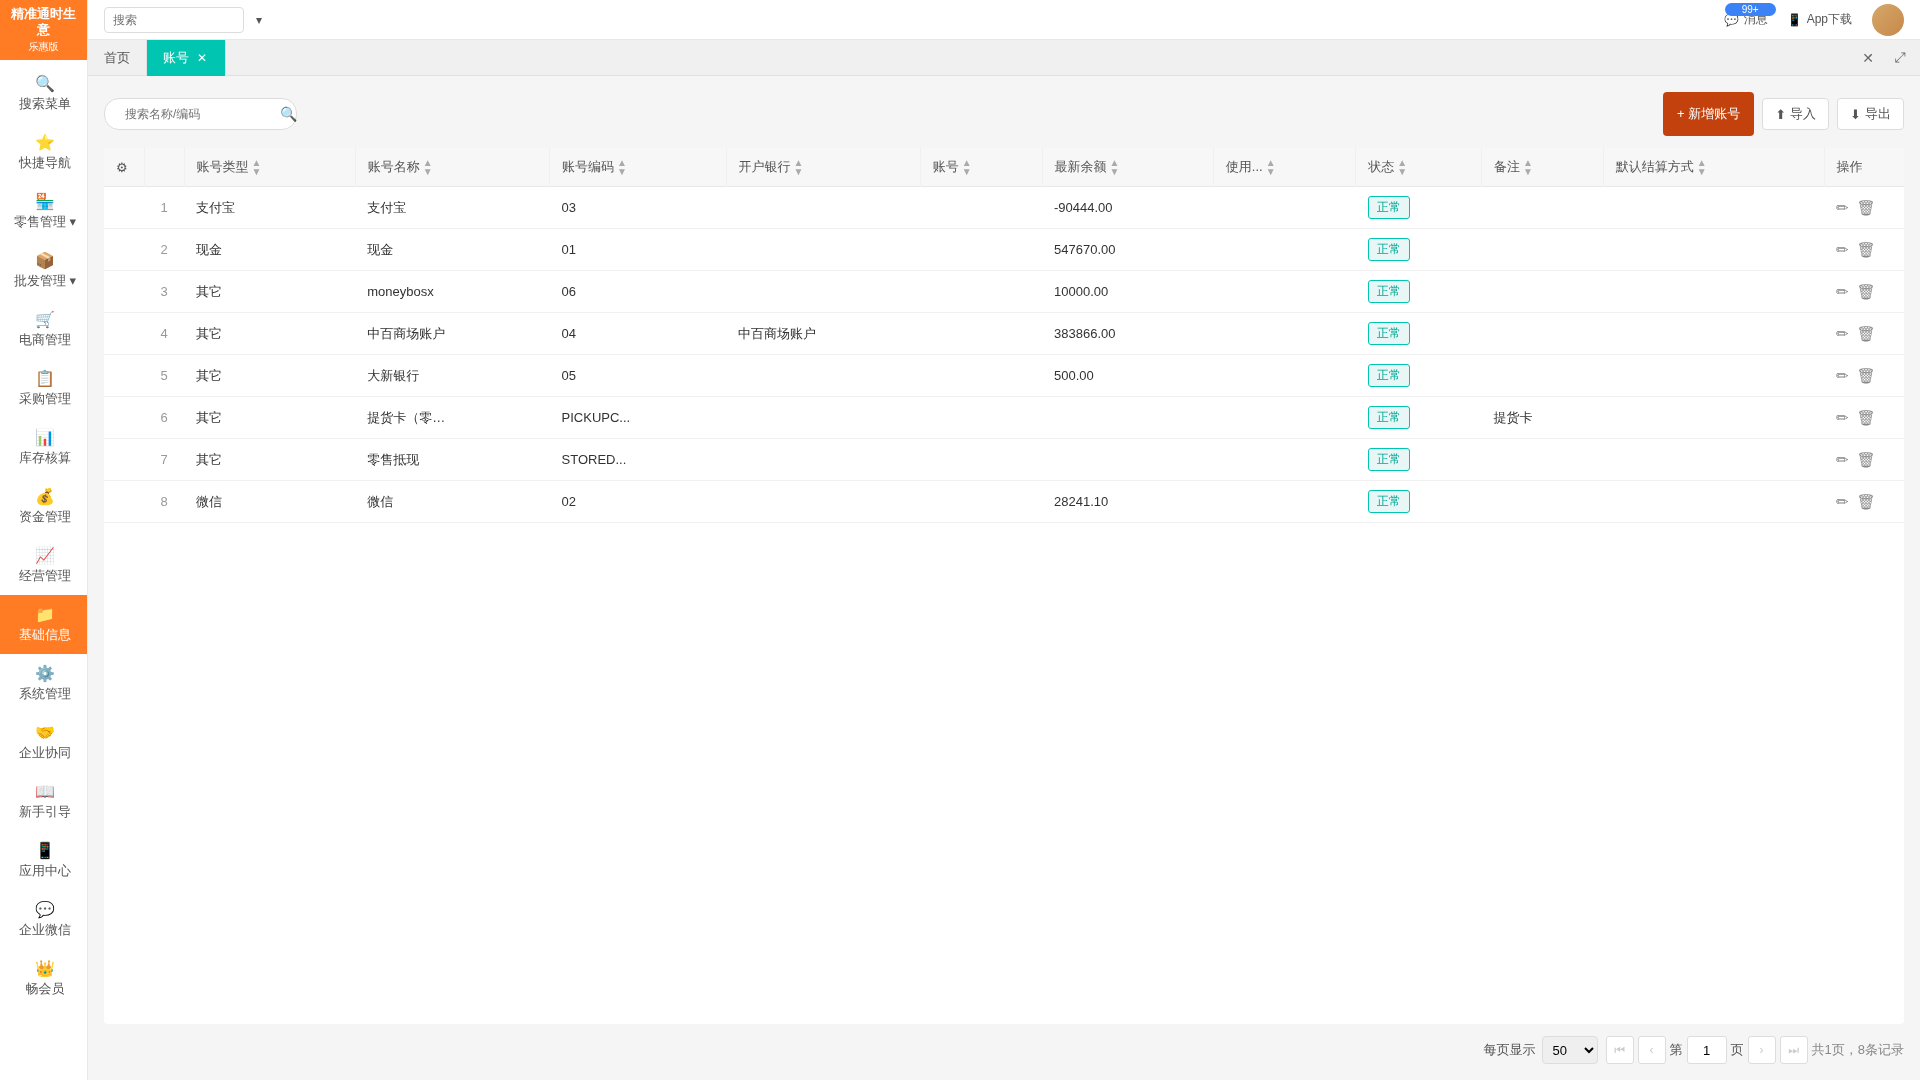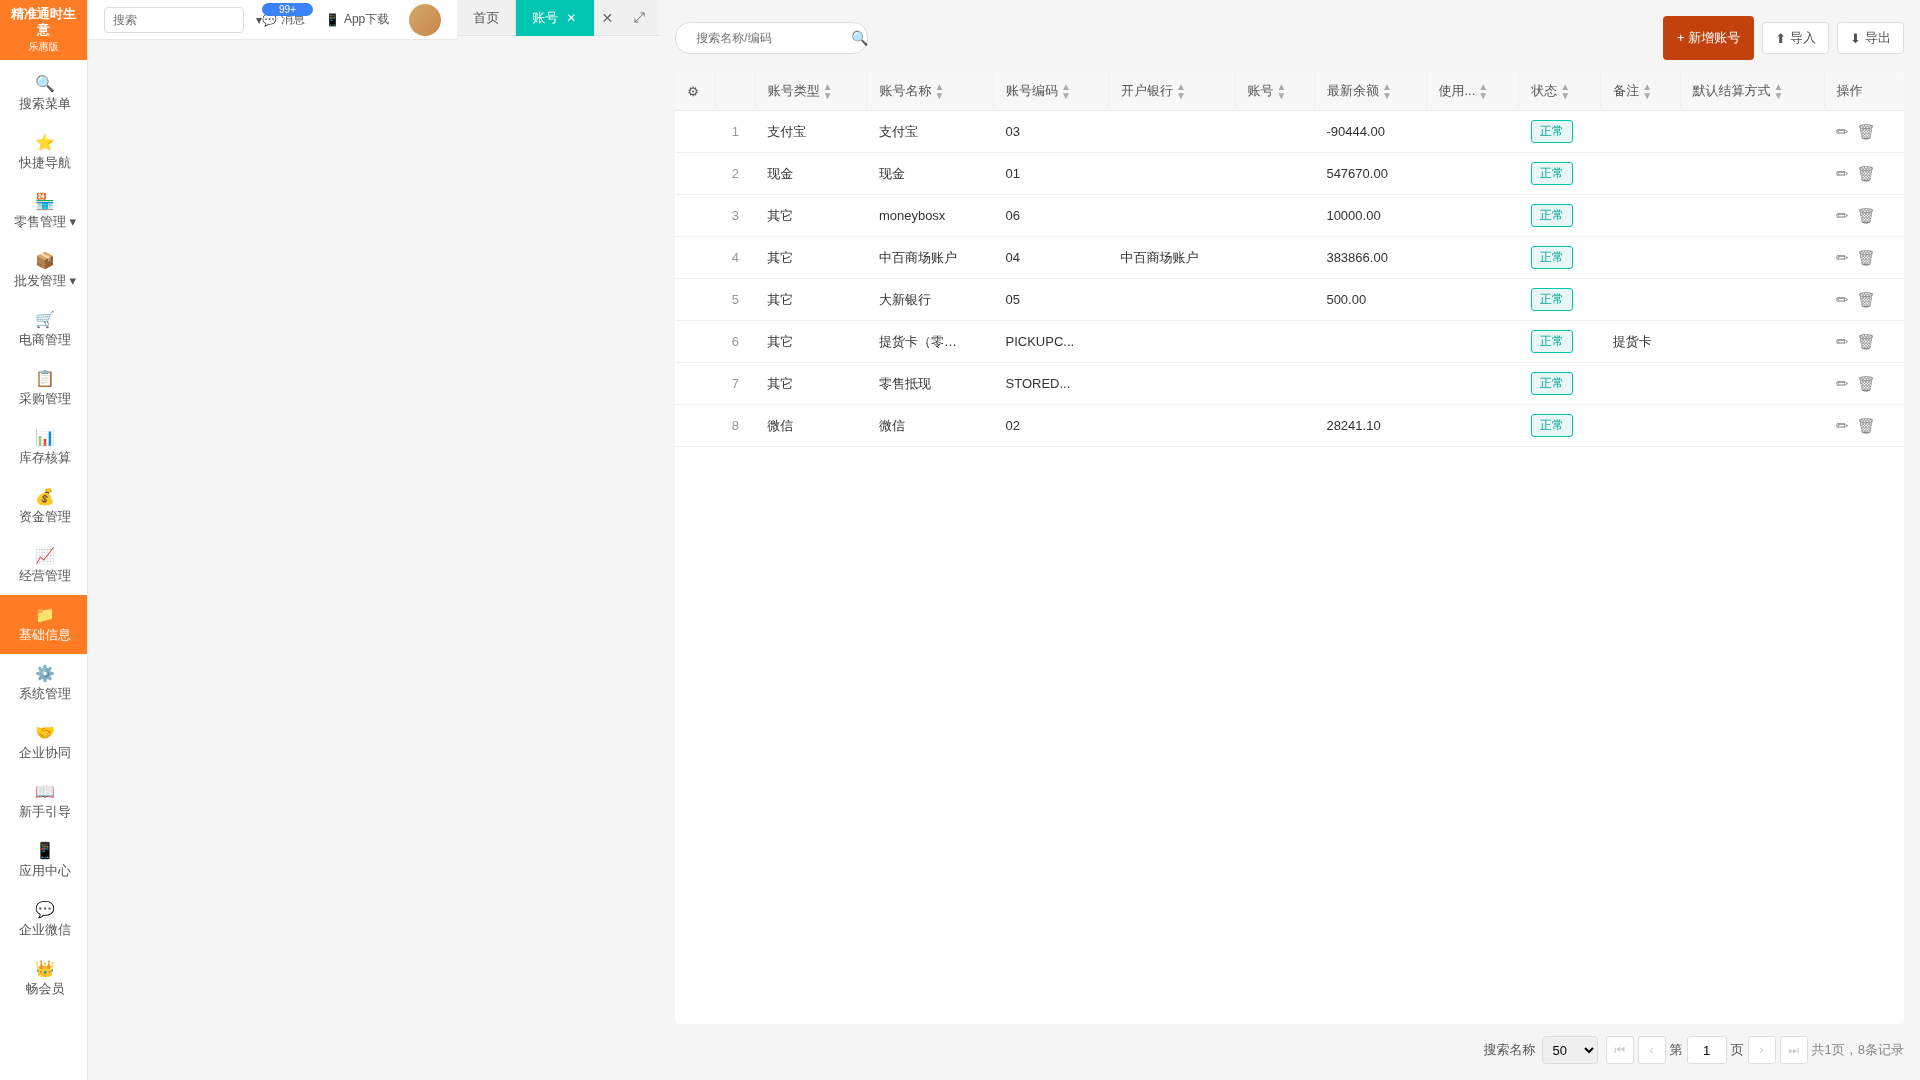--- a/index.html
+++ b/index.html
@@ -55,20 +55,21 @@
     }
     .sidebar-item.active { background: #ff7c24; color: #fff; border-left-color: #ff7c24; }
     .sidebar-item.active .sidebar-item-label { color: #fff; }
     .sidebar-item-icon { font-size: 16px; margin-bottom: 2px; }
     .sidebar-item-label { font-size: 13px; text-align: center; }
 
     
     .main-area {
       flex: 1;
       display: flex;
+      flex-direction: column;
       height: 1080px;
       overflow: hidden;
     }
 
     
     .topbar {
       height: 40px;
       background: #fff;
       border-bottom: 1px solid #e8e8e8;
       display: flex;
@@ -770,21 +771,21 @@
           <span class="action-del" title="删除">🗑</span>
         </div>
       </td>
     </tr>
           </tbody>
       </table>
     </div>
 
     <div class="pagination">
       <div class="pagination-perpage">
-        <span>搜索名称</span>
+        <span>每页显示</span>
         <select>
           <option>50</option>
           <option>100</option>
         </select>
       </div>
       <div class="page-nav">
         <button class="page-btn disabled">⏮</button>
         <button class="page-btn disabled">‹</button>
         <span>第</span>
         <input class="page-input" type="text" value="1" style="">

